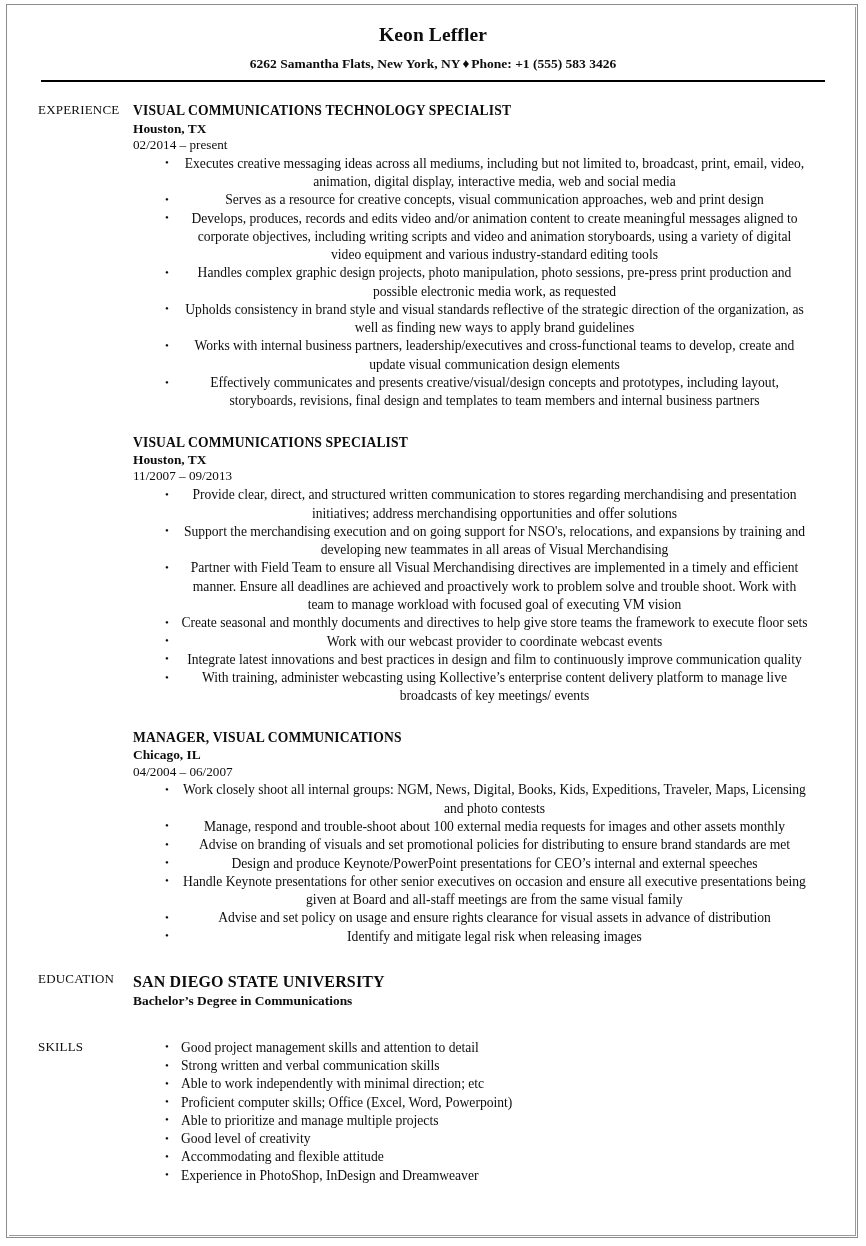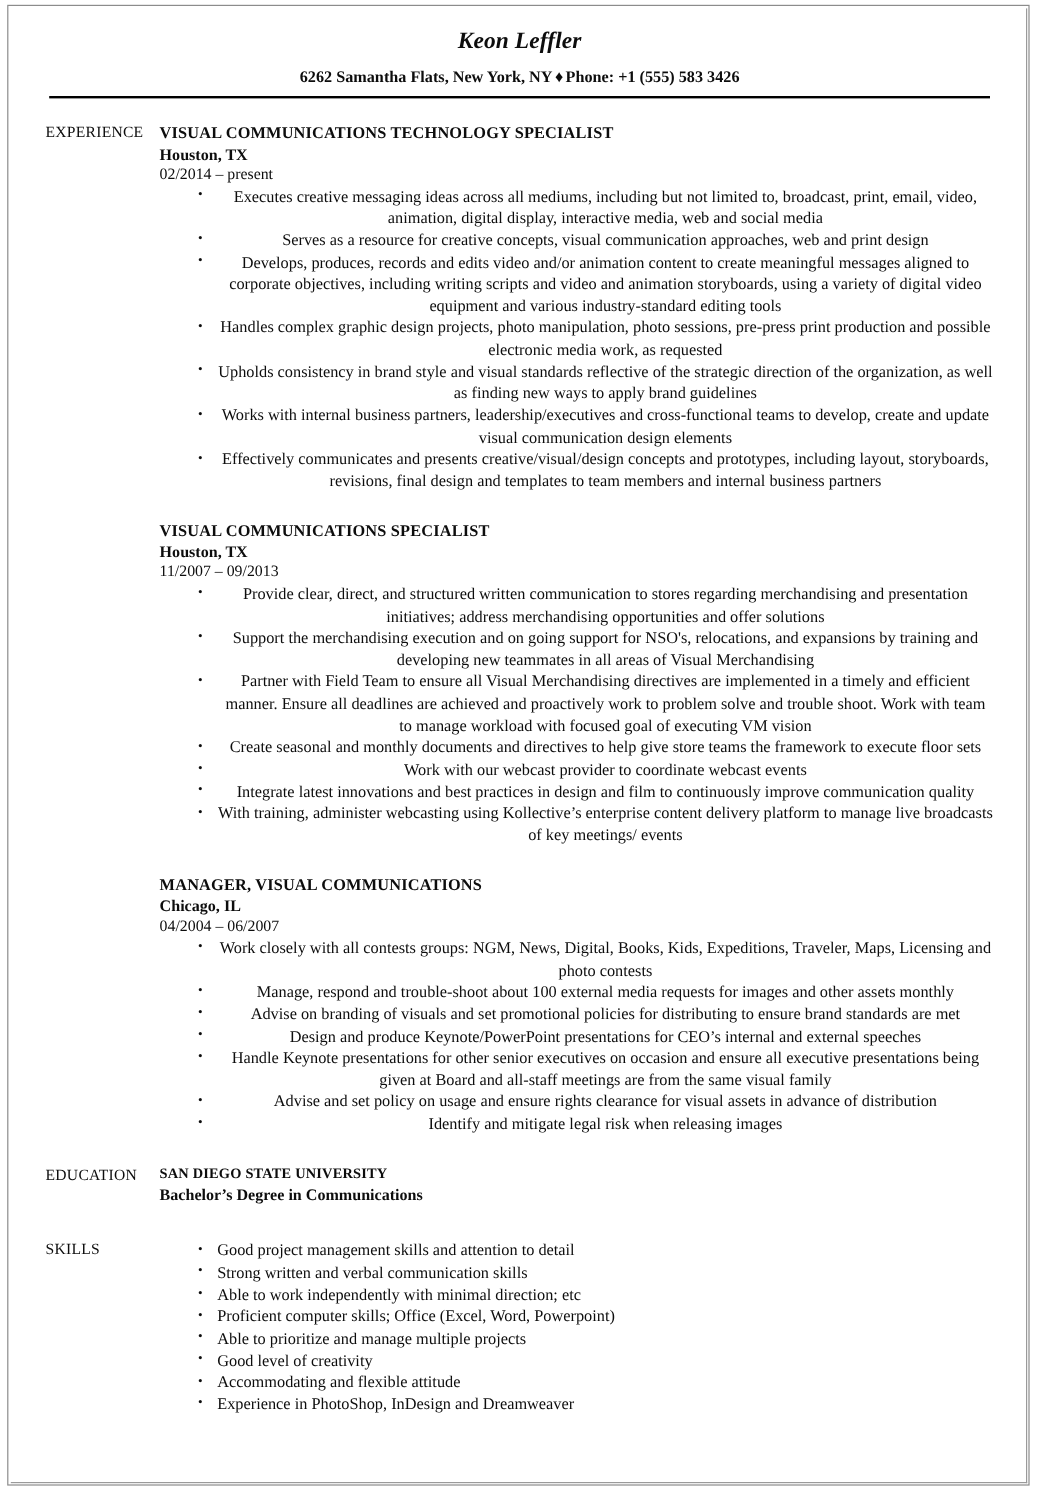--- a/index.html
+++ b/index.html
@@ -46,21 +46,20 @@
   
   .resume-header {
     text-align: center;
     padding-top: 24px;
   }
   .cand-name {
     font-size: 19.5px;
     font-weight: bold;
     letter-spacing: 0.1px;
     line-height: 1.1;
-    font-style: italic;
   }
   .cand-contact {
     font-size: 13.5px;
     font-weight: bold;
     margin-top: 11px;
     line-height: 1.15;
   }
   .diamond-sep {
     display: inline-block;
     padding: 0 2px;
@@ -83,21 +82,21 @@
     padding-left: 38px;
     box-sizing: border-box;
     font-size: 13px;
     font-weight: normal;
     letter-spacing: 0.2px;
     line-height: 1.25;
     white-space: nowrap;
   }
   .section-body {
     flex: 1 1 auto;
-    padding-right: 38px;
+    padding-right: 58px;
   }
 
   .job { margin-bottom: 0; }
   .job + .job { margin-top: 23px; }
 
   .job-title {
     font-size: 13.6px;
     font-weight: bold;
     letter-spacing: 0.15px;
     line-height: 1.3;
@@ -128,21 +127,21 @@
   ul.bullets > li::before {
     content: "\2022";
     position: absolute;
     left: 2px;
     top: -0.5px;
     font-size: 11px;
     line-height: 1.62;
   }
 
   .edu-school {
-    font-size: 12px;
+    font-size: 16px;
     font-weight: bold;
     letter-spacing: 0.15px;
     line-height: 1.32;
   }
   .edu-degree {
     font-size: 13.4px;
     font-weight: bold;
     line-height: 1.32;
   }
 
@@ -218,21 +217,21 @@
           <li>Integrate latest innovations and best practices in design and film to continuously improve communication quality</li>
           <li>With training, administer webcasting using Kollective’s enterprise content delivery platform to manage live broadcasts of key meetings/ events</li>
         </ul>
       </div>
 
       <div class="job">
         <div class="job-title">MANAGER, VISUAL COMMUNICATIONS</div>
         <div class="job-location">Chicago, IL</div>
         <div class="job-dates">04/2004 – 06/2007</div>
         <ul class="bullets">
-          <li>Work closely with all contests groups: NGM, News, Digital, Books, Kids, Expeditions, Traveler, Maps, Licensing and photo contests</li>
+          <li>Work closely shoot all internal groups: NGM, News, Digital, Books, Kids, Expeditions, Traveler, Maps, Licensing and photo contests</li>
           <li>Manage, respond and trouble-shoot about 100 external media requests for images and other assets monthly</li>
           <li>Advise on branding of visuals and set promotional policies for distributing to ensure brand standards are met</li>
           <li>Design and produce Keynote/PowerPoint presentations for CEO’s internal and external speeches</li>
           <li>Handle Keynote presentations for other senior executives on occasion and ensure all executive presentations being given at Board and all-staff meetings are from the same visual family</li>
           <li>Advise and set policy on usage and ensure rights clearance for visual assets in advance of distribution</li>
           <li>Identify and mitigate legal risk when releasing images</li>
         </ul>
       </div>
 
     </div>

